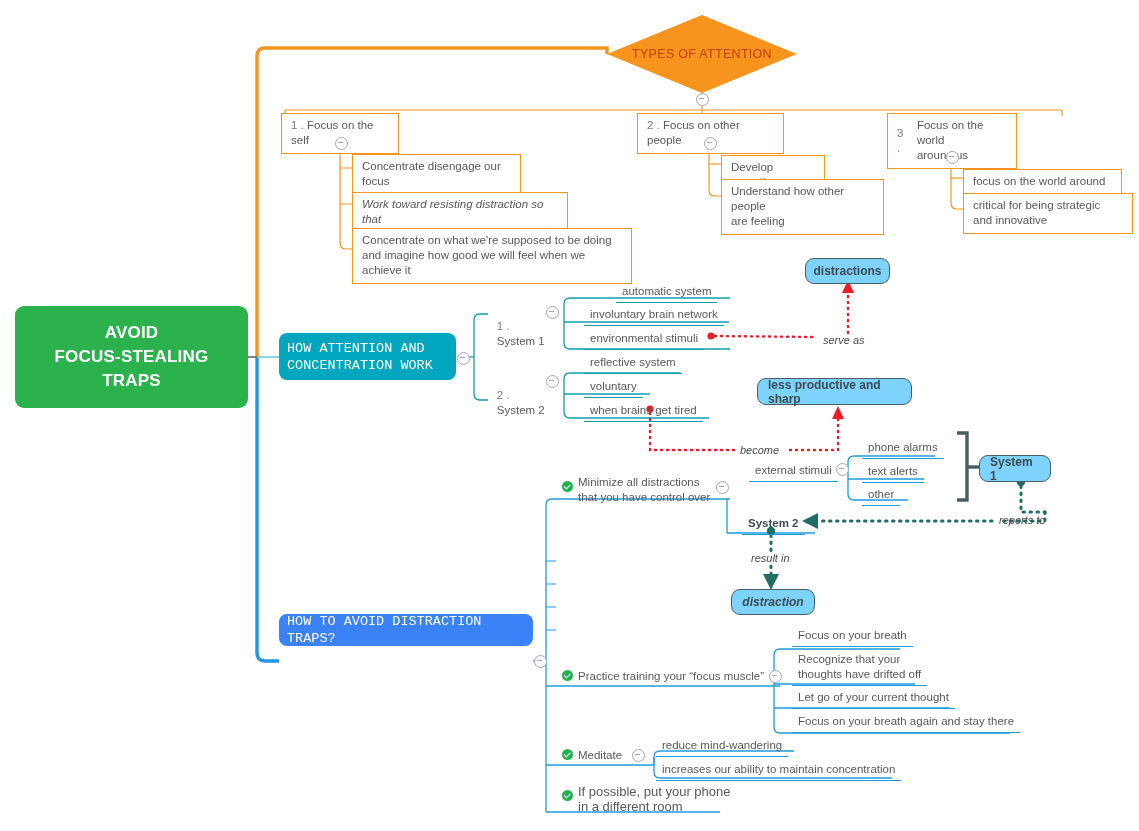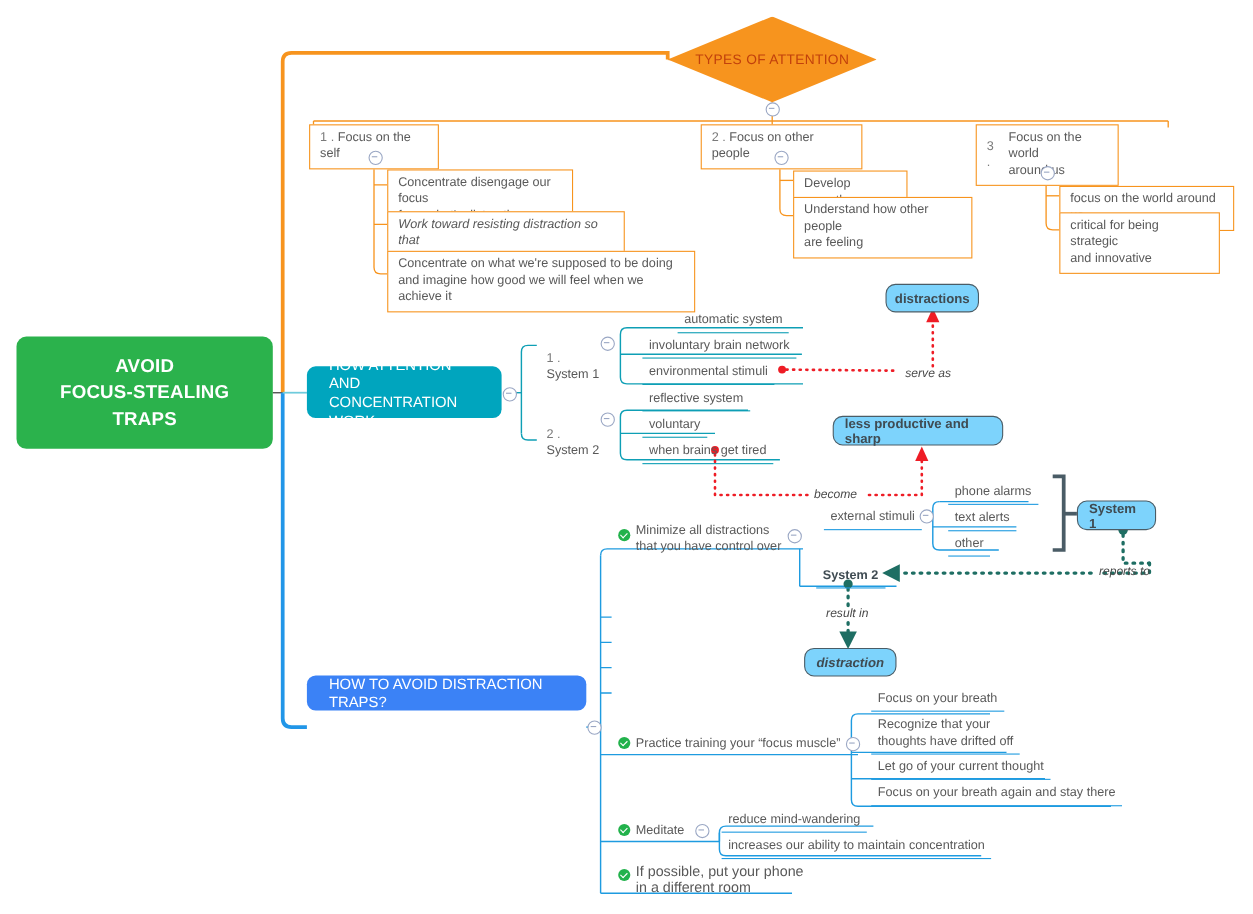--- a/index.html
+++ b/index.html
@@ -19,21 +19,21 @@
 
   
   .diamond-wrap{left:607px;top:15px;width:190px;height:78px;}
   .diamond-shape{position:absolute;left:0;top:0;width:190px;height:78px;
       background:#F7941E;clip-path:polygon(50% 0,100% 50%,50% 100%,0 50%);}
   .diamond-label{position:absolute;left:0;top:0;width:190px;height:78px;display:flex;
       align-items:center;justify-content:center;color:#c2410c;font-size:12.5px;letter-spacing:.3px;}
 
   
   .maintopic{border-radius:8px;color:#fff;display:flex;align-items:center;
-      padding:0 20px;font-size:13.5px;line-height:17px;}
+      padding:0 8px;font-size:13.5px;line-height:17px;font-family:Liberation Mono, monospace;}
   .mt-attention{left:279px;top:333px;width:177px;height:47px;background:#00A5BE;}
   .mt-avoid{left:279px;top:614px;width:254px;height:32px;background:#3b82f6;}
 
   
   .obox{border:1.3px solid #F7941E;background:#fff;font-size:11.5px;color:#595959;
         padding:4px 9px 5px 9px;line-height:15px;}
   .num{color:#7a7a7a;}
 
   
   .uline{font-size:11.5px;color:#595959;padding:2px 6px 3px 6px;line-height:15px;}
@@ -188,21 +188,21 @@
 are feeling</div>
 
   <div class="node obox" style="left:887px;top:113px;width:130px;display:flex;align-items:center;gap:8px;">
     <span class="num">3 .</span>
     <span style="white-space:pre-line">Focus on the world
 around us</span>
   </div>
   <div class="handle" style="left:946px;top:151px;"></div>
 
   <div class="node obox" style="left:963px;top:169px;width:159px;">focus on the world around us</div>
-  <div class="node obox" style="left:963px;top:193px;width:146px;white-space:pre-line;">critical for being strategic
+  <div class="node obox" style="left:963px;top:193px;width:170px;white-space:pre-line;">critical for being strategic
 and innovative</div>
 
   <div class="node maintopic mt-attention">
     <span style="white-space:pre-line">HOW ATTENTION AND
 CONCENTRATION WORK</span>
   </div>
   <div class="handle" style="left:457px;top:352px;"></div>
 
   <div class="txt" style="left:484px;top:304px;font-size:11.5px;">
     <span class="num">1 .</span>

